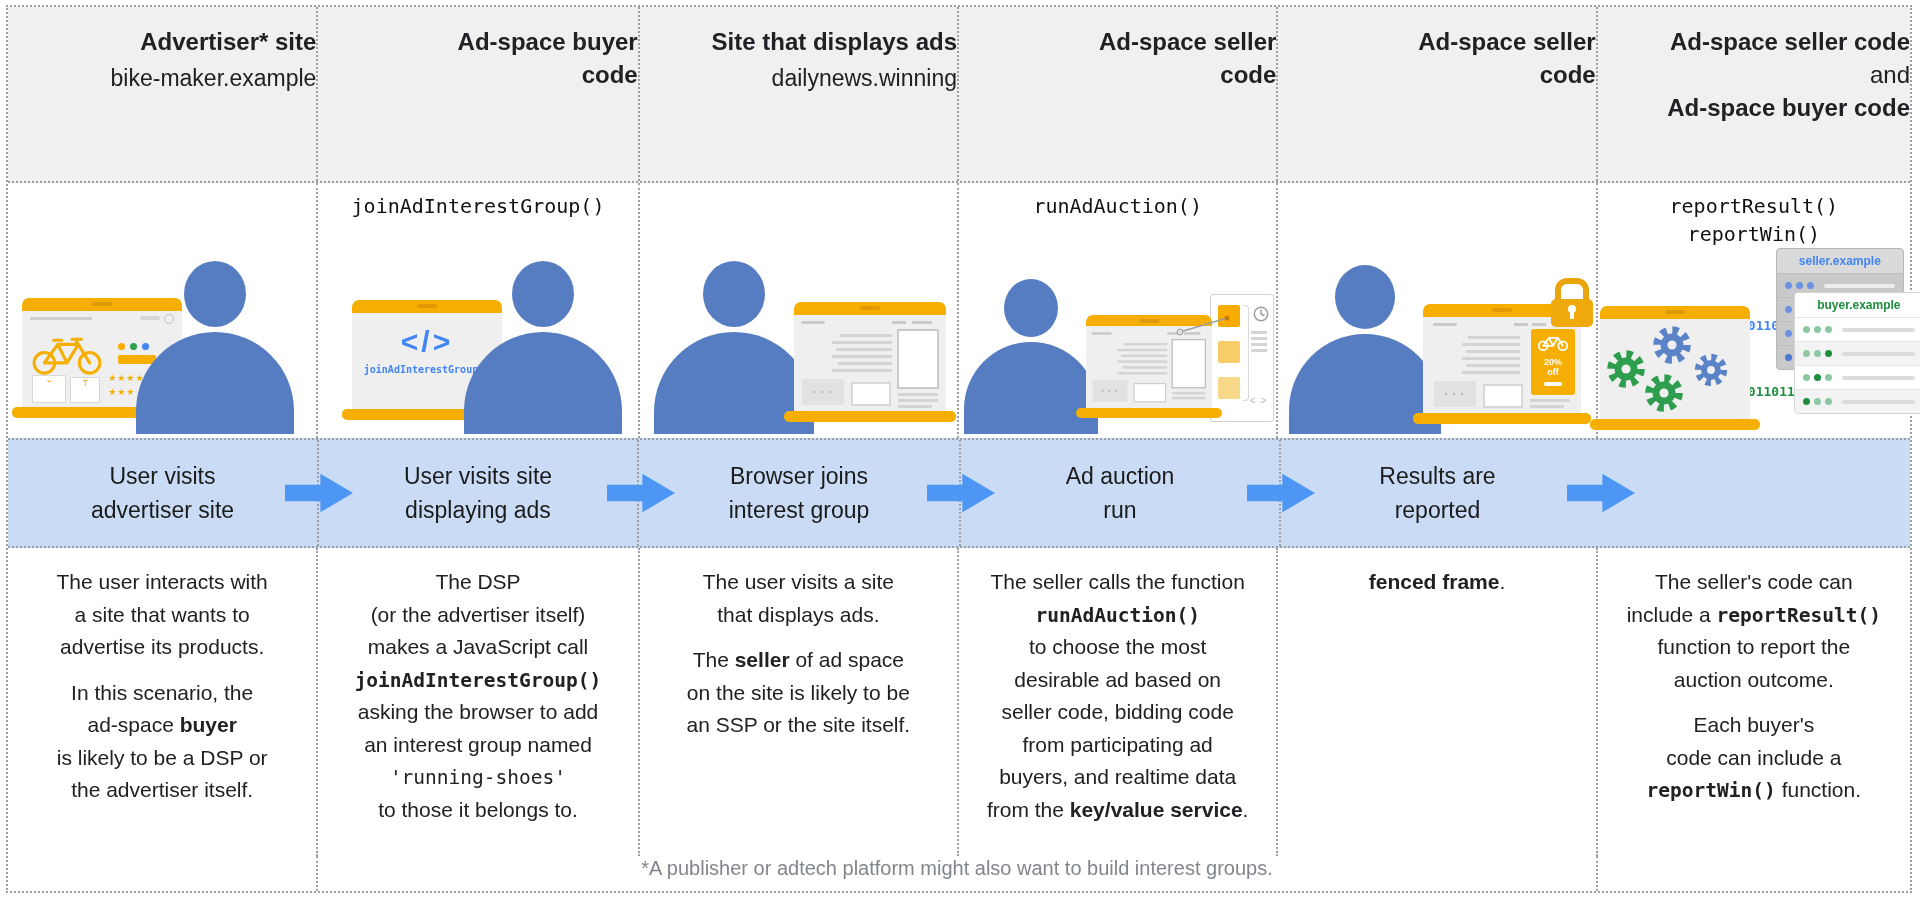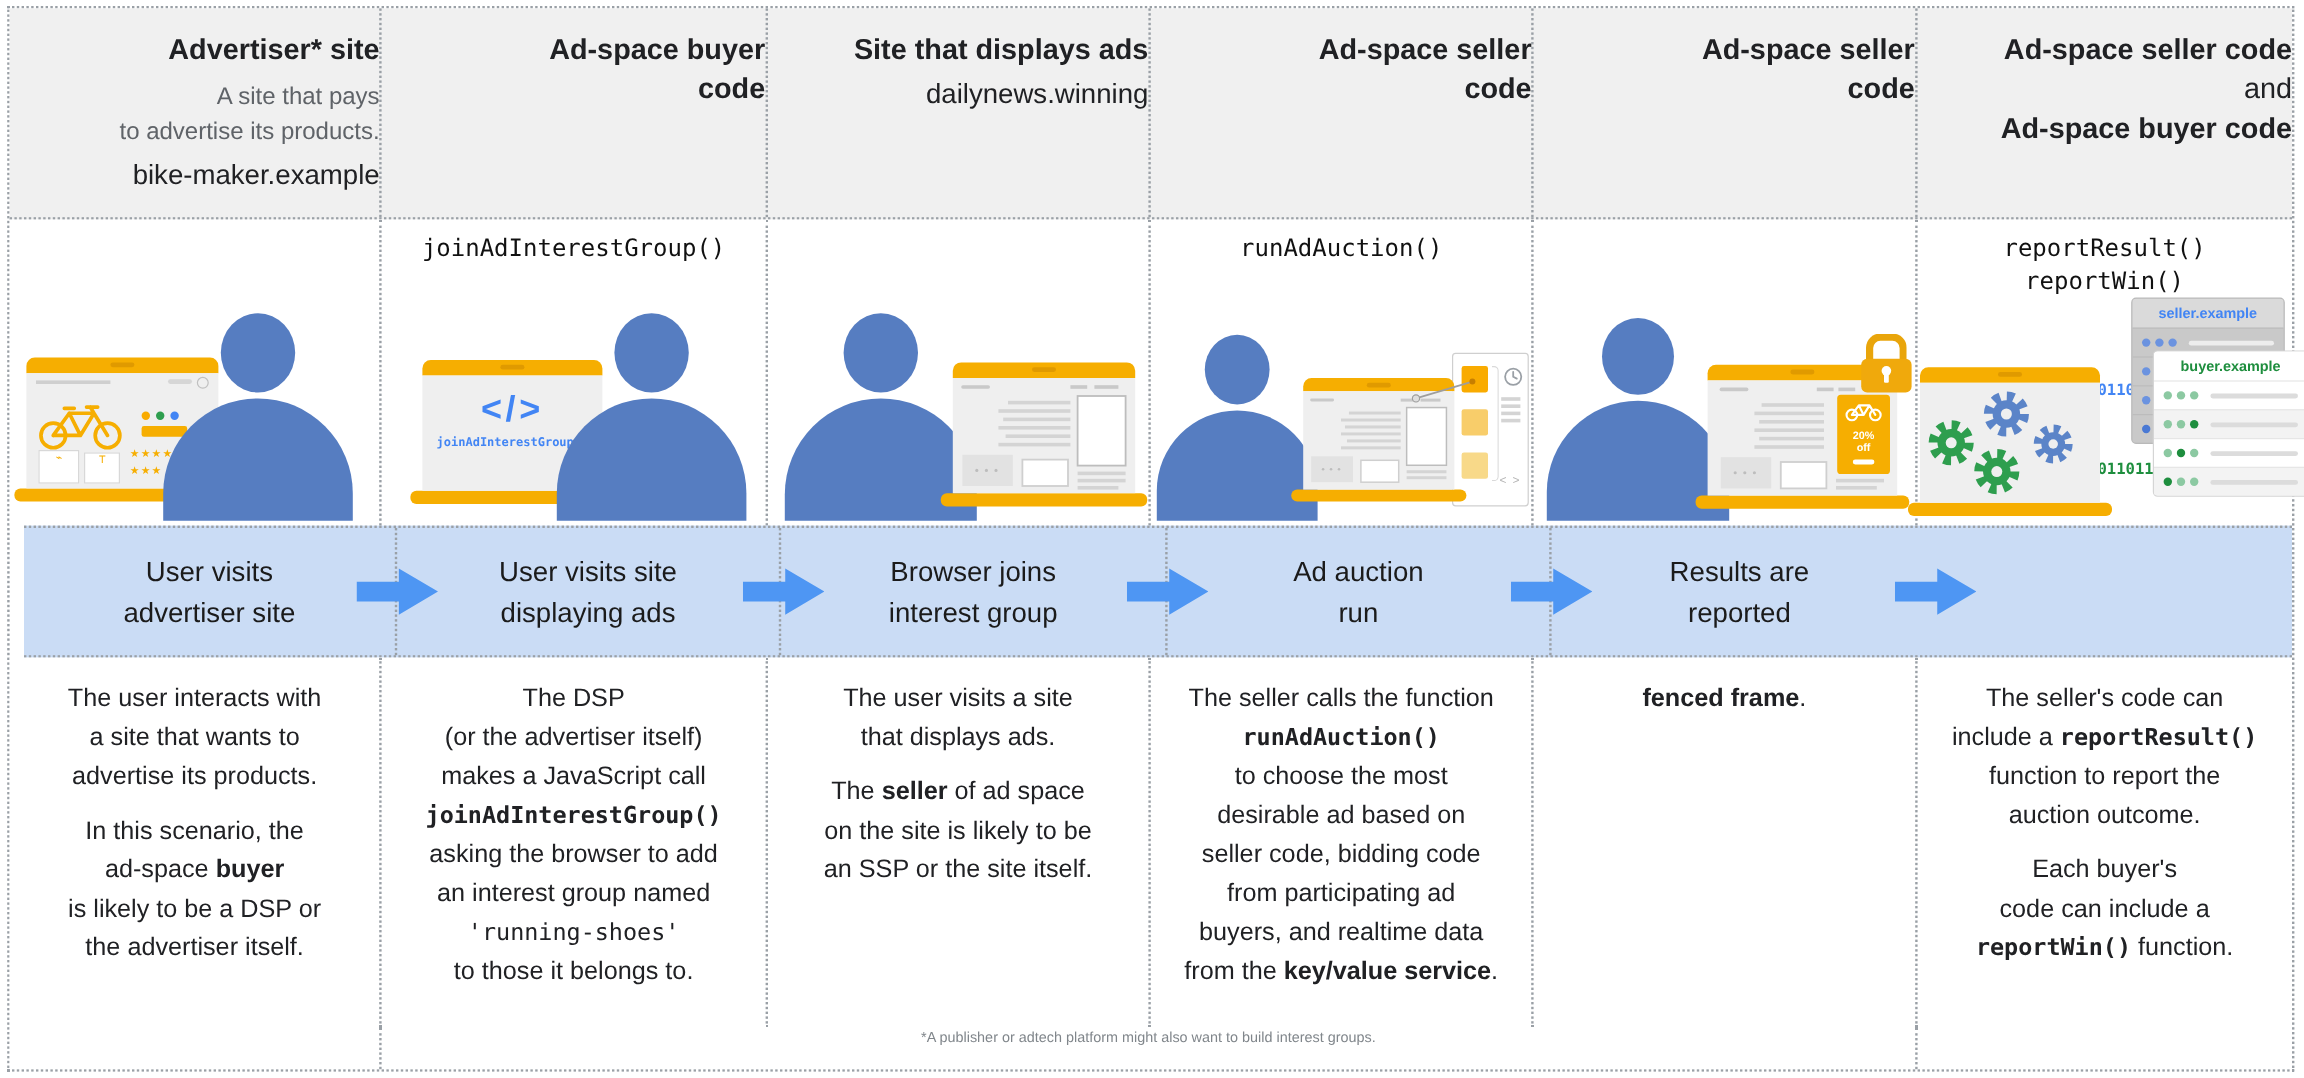--- a/index.html
+++ b/index.html
@@ -55,45 +55,43 @@
   .seller{background:#c9c9c9;border:1px solid #b9b9b9;z-index:2;}
   .seller .sv-head{background:#dadada;color:var(--code_blue,#4285f4);}
   .seller .sv-row{border-top:1px solid #bcbcbc;}
   .seller .sv-dash{background:#ededed;}
   .buyer{background:#fff;border:1px solid #d5d5d5;z-index:3;}
   .buyer .sv-head{color:#1e8e3e;background:#fff;}
   .buyer .sv-row{border-top:1px solid #e6e6e6;}
   .buyer .sv-row:nth-child(odd){background:#f3f3f3;}
   .buyer .sv-dash{background:#dcdcdc;}
   
-  .band-row{height:110px;background:var(--band_bg,#cadcf5);border-top:2px dotted var(--border_gray,#9aa0a6);border-bottom:2px dotted var(--border_gray,#9aa0a6);margin-left:12px;}
+  .band-row{height:110px;background:var(--band_bg,#cadcf5);border-top:2px dotted var(--border_gray,#9aa0a6);border-bottom:2px dotted var(--border_gray,#9aa0a6);}
   .scell{display:flex;align-items:center;justify-content:center;}
   .step{font-size:23px;line-height:1.5;text-align:center;white-space:pre-line;color:#1b1b1b;}
   .arrow{position:absolute;top:50%;width:68px;height:46px;background:var(--arrow_blue,#4e96f3);clip-path:polygon(0 32%,52% 32%,52% 8%,100% 50%,52% 92%,52% 68%,0 68%);transform:translate(-50%,-50%);z-index:5;}
   
   .desc-row{height:308px;background:#fff;justify-content:center;}
   .dcell{text-align:center;padding:18px 5px 0;font-size:21px;line-height:1.55;}
   .dcell p{margin:0 0 13px;white-space:pre-line;}
   .dcell .b{font-weight:700;}
   .dcell .m,.h .m{font-family:"DejaVu Sans Mono",monospace;font-size:0.93em;}
   
   .foot-row{height:35px;background:#fff;}
   .fmid{width:1282px;border-right:2px dotted var(--border_gray,#9aa0a6);display:flex;align-items:flex-start;justify-content:center;box-sizing:border-box;}
-  .footnote{font-size:12px;color:var(--footnote_gray,#80868b);margin-top:1px;}
+  .footnote{font-size:20px;color:var(--footnote_gray,#80868b);margin-top:1px;}
 </style>
 </head>
 <body>
 
 <div class="diagram">
 
   <div class="row header-row">
     <div class="cell c1 hcell">
       <div class="h-title h"><span class="b">Advertiser* site</span></div>
-      <div class="h-sub">A site that pays
-to advertise its products.</div>
       <div class="h-domain">bike-maker.example</div>
     </div>
     <div class="cell c2 hcell">
       <div class="h-title h"><span class="b">Ad-space buyer
 code</span></div>
     </div>
     <div class="cell c3 hcell">
       <div class="h-title h"><span class="b">Site that displays ads</span></div>
       <div class="h-domain">dailynews.winning</div>
     </div>

